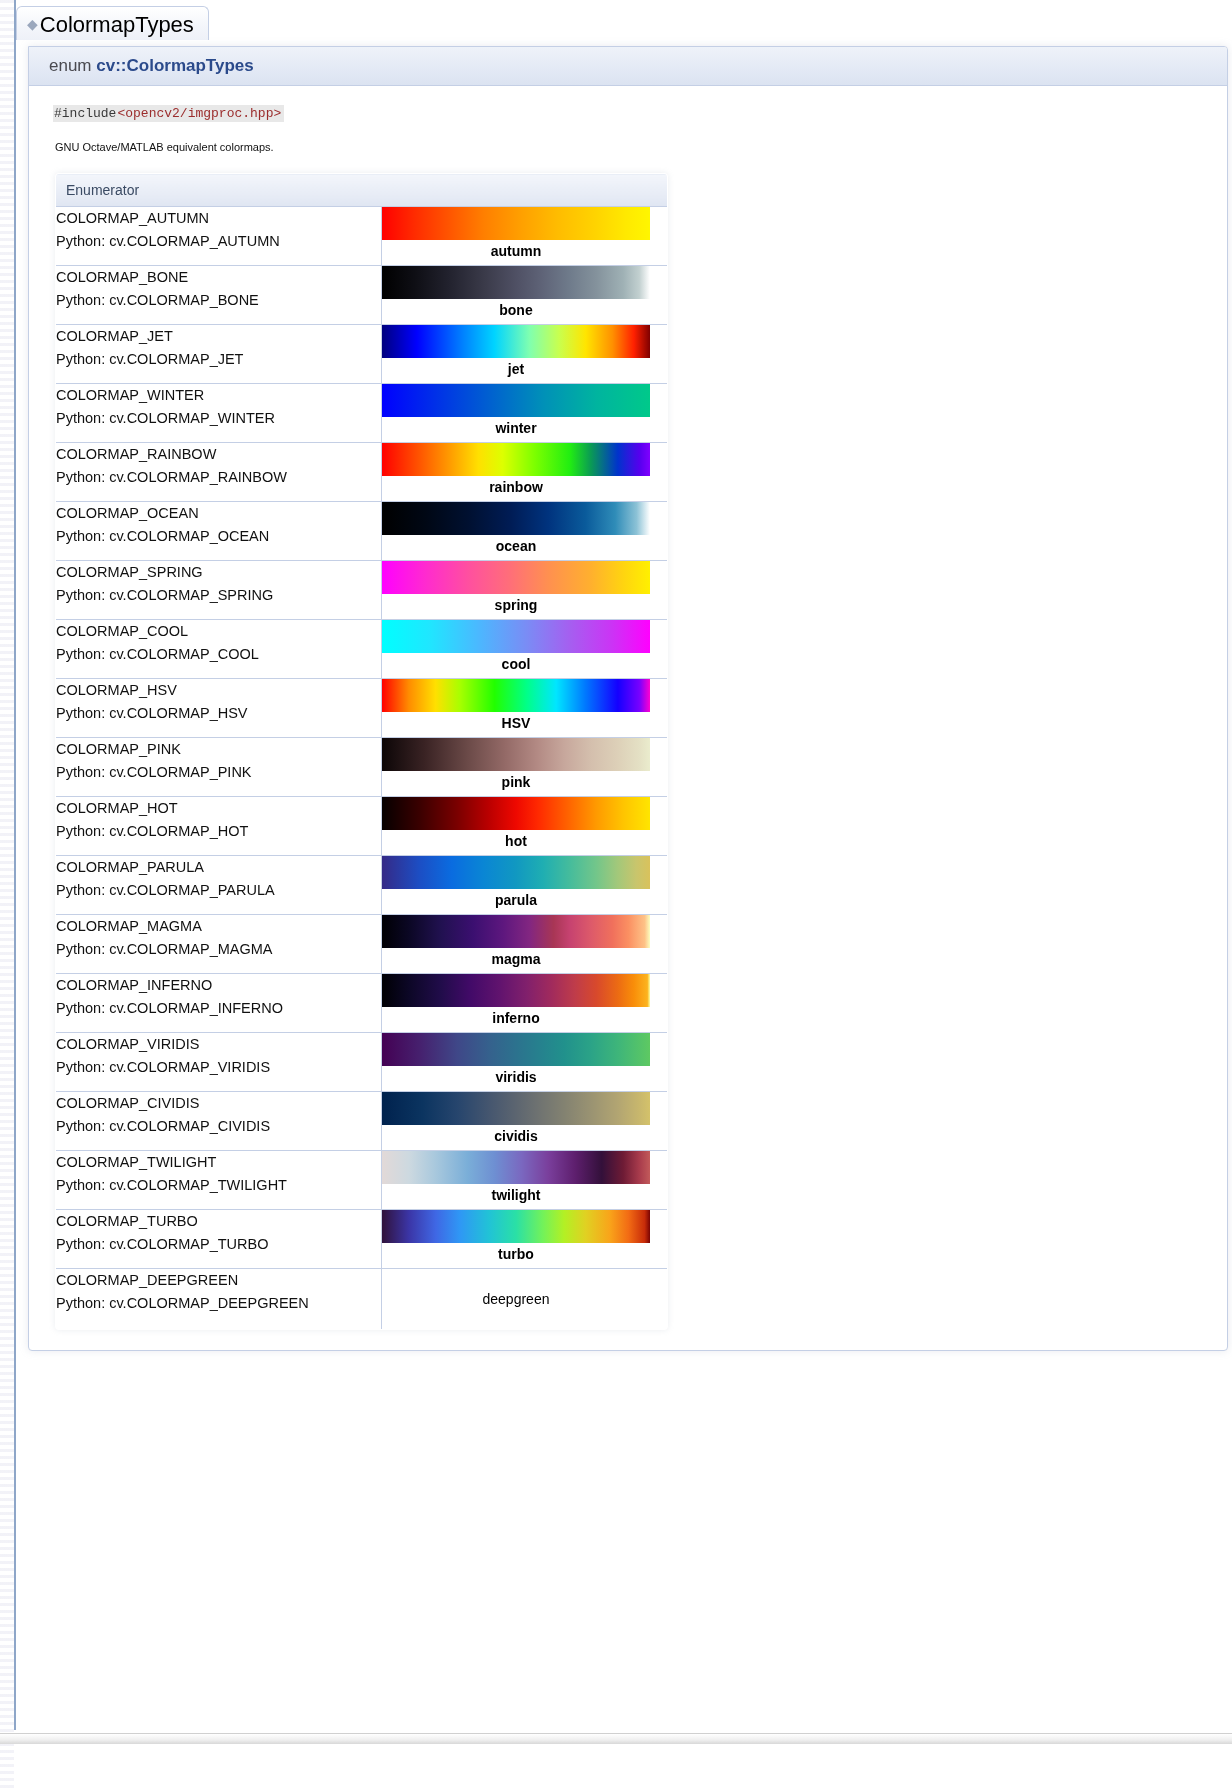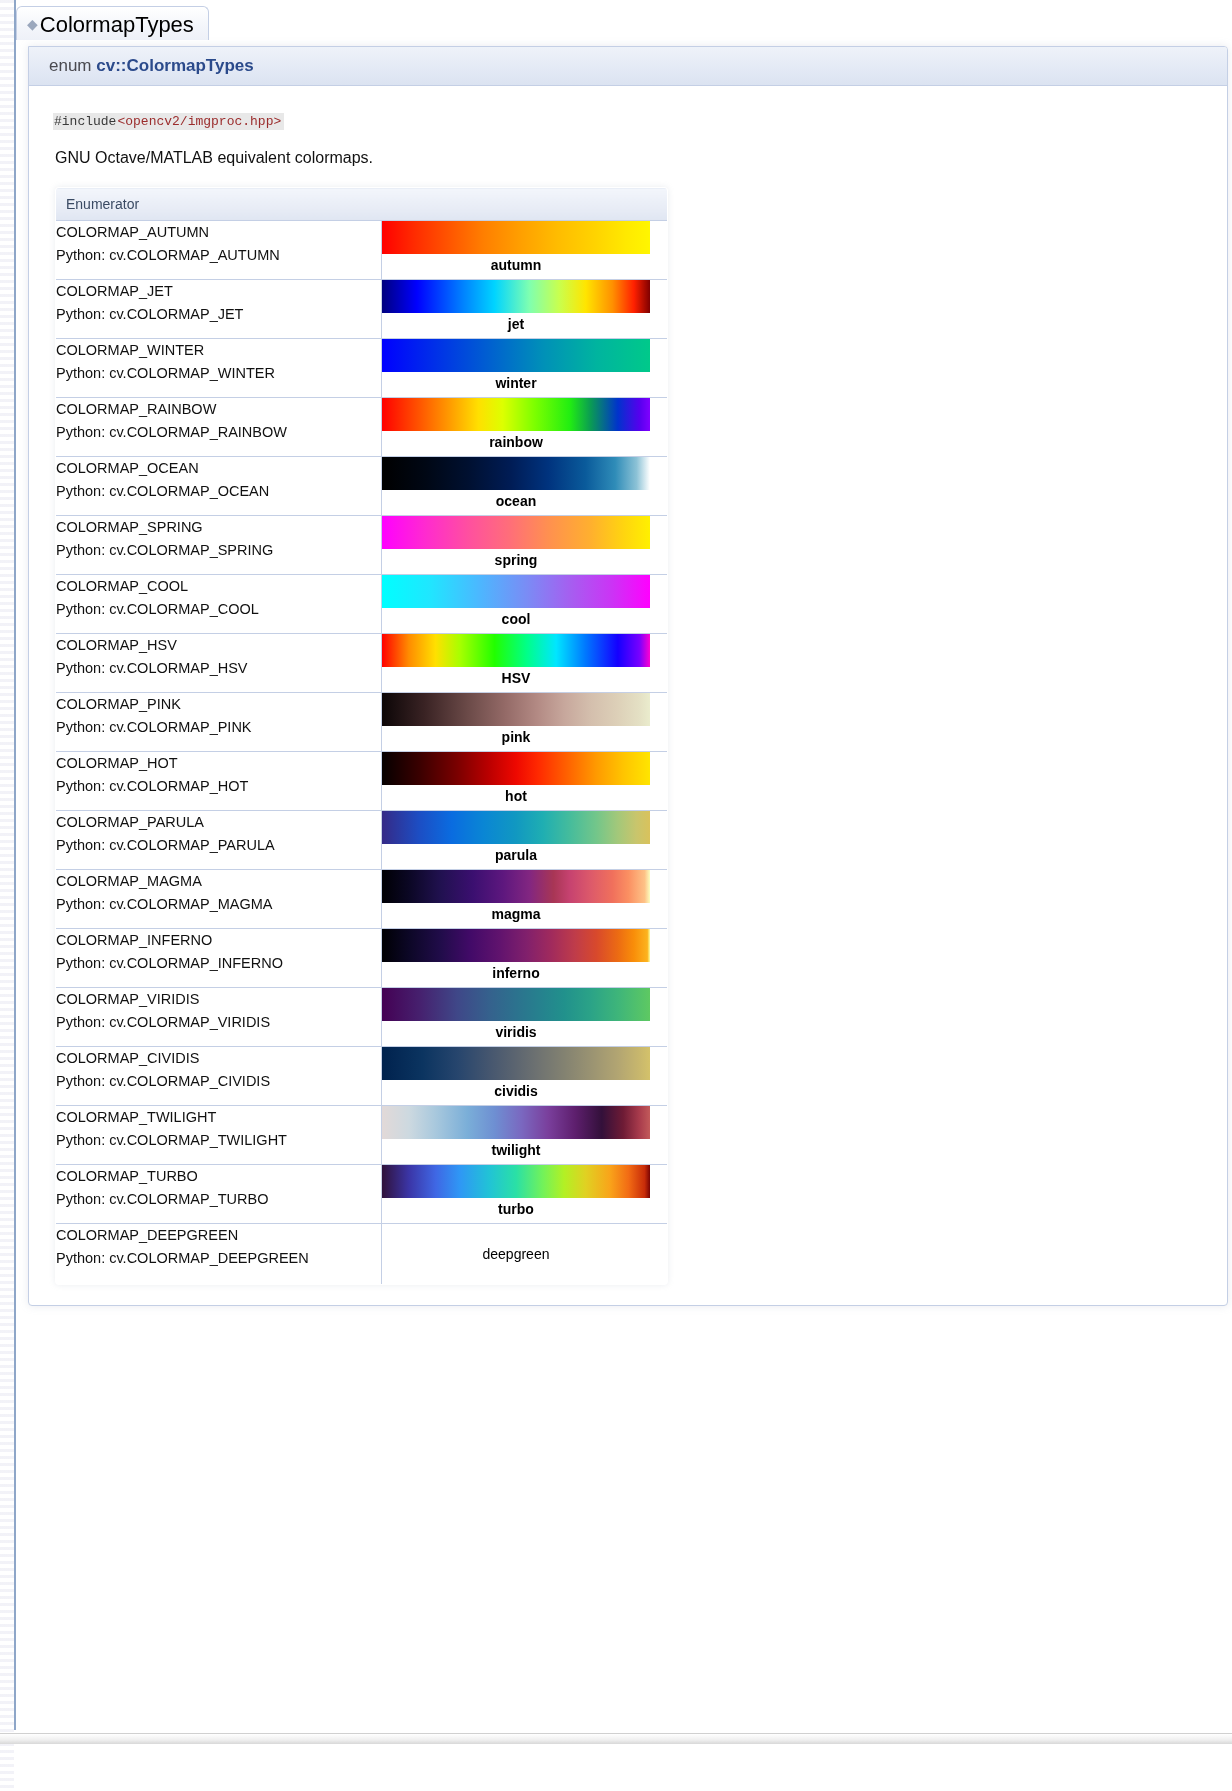--- a/index.html
+++ b/index.html
@@ -91,37 +91,37 @@
     font-weight: bold;
   }
 
   .memdoc {
     padding: 16px 20px 20px 20px;
   }
 
   .include-line {
     font-family: "Liberation Mono", monospace;
     font-size: 13px;
-    margin: 12px 0 0 4px;
+    margin: 4px 0 0 4px;
     display: inline-block;
   }
   .include-line .kw {
     background: #e8e8e8;
     color: #3a3a3a;
     padding: 1px 1px;
   }
   .include-line .inc {
     background: #e8e8e8;
     color: #9b2c2c;
     padding: 1px 3px 1px 0;
   }
 
   .desc {
     margin: 20px 0 0 6px;
-    font-size: 16px;
+    font-size: 11px;
     color: #111;
   }
 
   
   .fieldtable {
     margin: 20px 0 0 6px;
     width: 613px;
     border-collapse: collapse;
     border: 1px solid #c4cfe5;
     border-radius: 4px;
@@ -224,20 +224,27 @@
         </thead>
         <tbody>
             <tr class="first-row">
               <td class="fieldname"><span>COLORMAP_AUTUMN</span><span class="pyname">Python: cv.COLORMAP_AUTUMN</span></td>
               <td class="fielddoc cm-cell">
                 <span class="cm-strip" style="background: linear-gradient(90deg, rgb(255, 0, 0) 0%, rgb(255, 43, 0) 12%, rgb(255, 85, 0) 25%, rgb(255, 127, 0) 38%, rgb(255, 160, 0) 52%, rgb(255, 187, 0) 65%, rgb(255, 212, 0) 80%, rgb(255, 233, 0) 91%, rgb(255, 246, 0) 100%);"></span>
                 <span class="cm-label">autumn</span>
               </td>
             </tr>
             <tr>
+              <td class="fieldname"><span>COLORMAP_BONE</span><span class="pyname">Python: cv.COLORMAP_BONE</span></td>
+              <td class="fielddoc cm-cell">
+                <span class="cm-strip" style="background: linear-gradient(90deg, rgb(0, 0, 0) 0%, rgb(14, 14, 20) 12%, rgb(34, 34, 46) 25%, rgb(58, 58, 73) 38%, rgb(79, 80, 100) 50%, rgb(95, 100, 120) 60%, rgb(111, 123, 139) 70%, rgb(132, 146, 156) 80%, rgb(159, 177, 181) 90%, rgb(194, 208, 208) 96%, rgb(255, 255, 255) 100%);"></span>
+                <span class="cm-label">bone</span>
+              </td>
+            </tr>
+            <tr>
               <td class="fieldname"><span>COLORMAP_JET</span><span class="pyname">Python: cv.COLORMAP_JET</span></td>
               <td class="fielddoc cm-cell">
                 <span class="cm-strip" style="background: linear-gradient(90deg, rgb(0, 0, 127) 0%, rgb(0, 0, 255) 13%, rgb(0, 128, 255) 30%, rgb(0, 212, 255) 42%, rgb(127, 255, 176) 55%, rgb(200, 255, 79) 66%, rgb(255, 229, 0) 76%, rgb(255, 144, 0) 86%, rgb(255, 32, 0) 94%, rgb(127, 0, 0) 100%);"></span>
                 <span class="cm-label">jet</span>
               </td>
             </tr>
             <tr>
               <td class="fieldname"><span>COLORMAP_WINTER</span><span class="pyname">Python: cv.COLORMAP_WINTER</span></td>
               <td class="fielddoc cm-cell">
                 <span class="cm-strip" style="background: linear-gradient(90deg, rgb(0, 0, 255) 0%, rgb(0, 48, 232) 20%, rgb(0, 96, 208) 40%, rgb(0, 144, 184) 60%, rgb(0, 180, 159) 80%, rgb(0, 201, 138) 100%);"></span>

